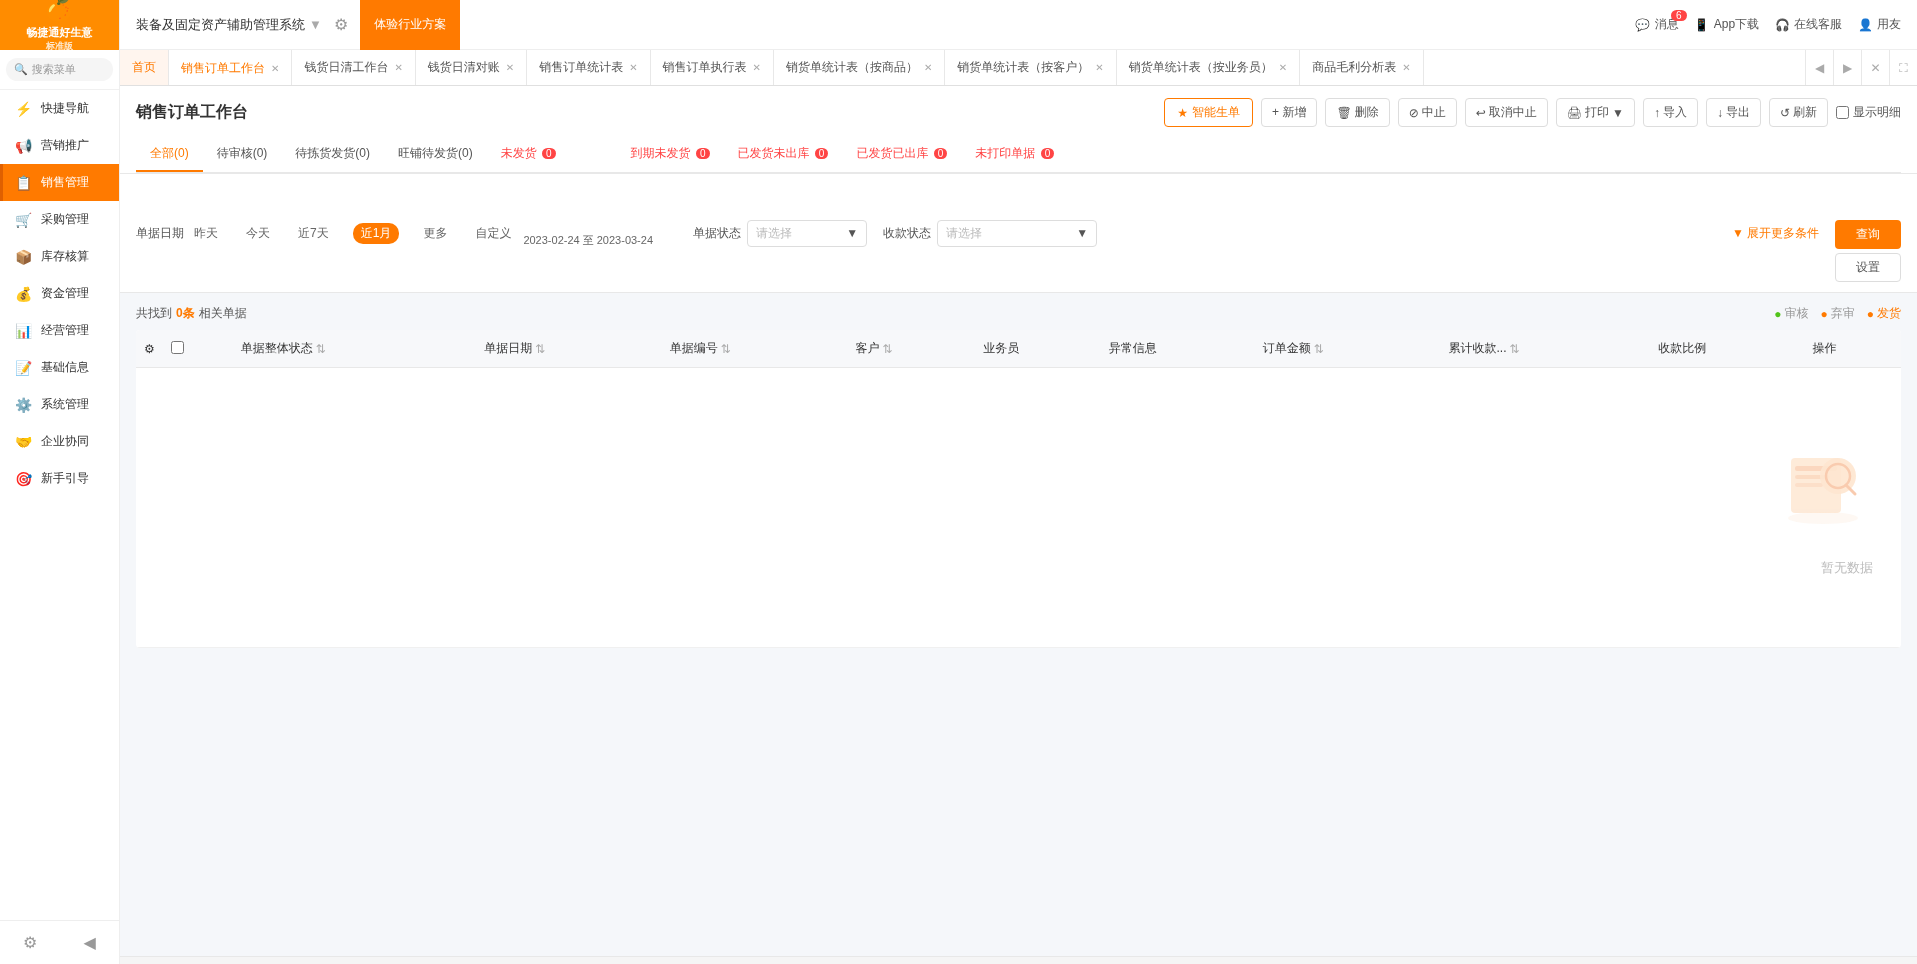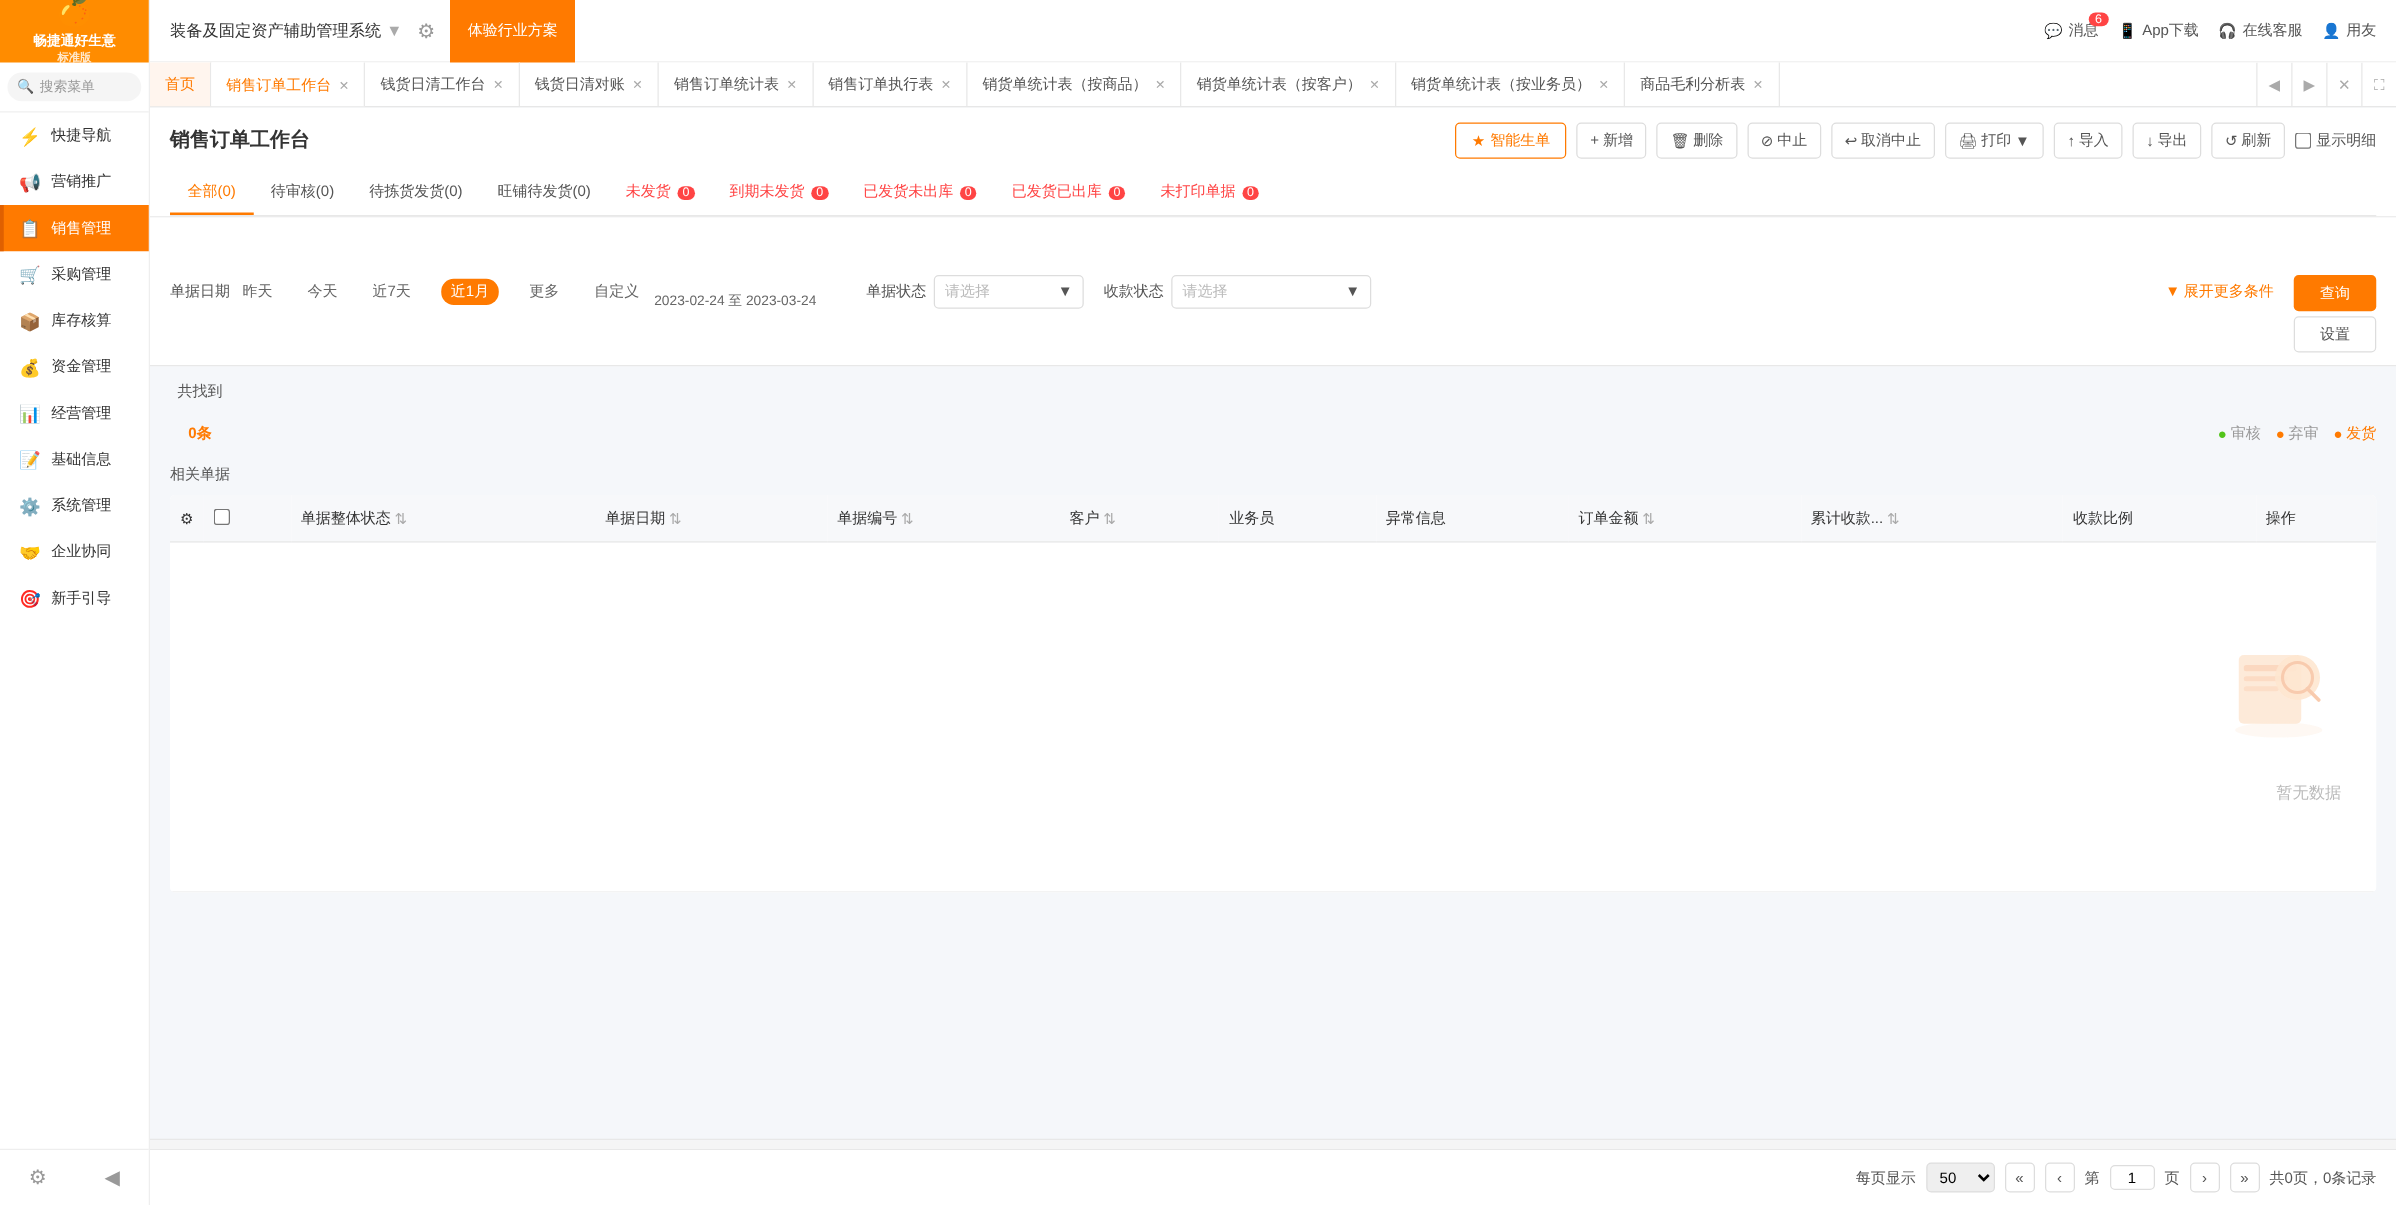--- a/index.html
+++ b/index.html
@@ -70,21 +70,21 @@
     .filter-select { border: 1px solid #ddd; border-radius: 4px; padding: 4px 8px; font-size: 12px; color: #555; background: #fff; cursor: pointer; min-width: 120px; display: flex; align-items: center; justify-content: space-between; }
     .filter-select-wide { min-width: 160px; }
     .expand-btn { color: #ff7a00; cursor: pointer; font-size: 12px; display: flex; align-items: center; gap: 3px; margin-left: auto; }
     .filter-right-actions { display: flex; flex-direction: column; gap: 4px; margin-left: auto; }
     .btn-query { background: #ff7a00; border: none; color: white; border-radius: 4px; padding: 6px 20px; cursor: pointer; font-size: 12px; margin-top: 36px; }
     .btn-setting { background: #fff; border: 1px solid #ddd; color: #555; border-radius: 4px; padding: 5px 20px; cursor: pointer; font-size: 12px; }
 
     
     .table-area { flex: 1; overflow: auto; padding: 12px 16px; }
     .table-summary { display: flex; align-items: center; justify-content: space-between; margin-bottom: 8px; font-size: 12px; color: #555; }
-    .table-summary-left { display: flex; align-items: center; gap: 16px; flex-direction: column; }
+    .table-summary-left { display: flex; align-items: center; gap: 4px; }
     .count-highlight { color: #ff7a00; font-weight: bold; }
     .table-summary-right { display: flex; gap: 12px; }
     .action-link { color: #ff7a00; cursor: pointer; display: flex; align-items: center; gap: 3px; }
     .action-link.gray { color: #999; }
 
     
     .data-table { width: 100%; border-collapse: collapse; background: #fff; border-radius: 4px; overflow: hidden; font-size: 12px; }
     .data-table thead { background: #f7f8fa; }
     .data-table th { padding: 10px 8px; text-align: left; color: #333; font-weight: 500; border-bottom: 1px solid #e8e8e8; white-space: nowrap; }
     .data-table td { padding: 10px 8px; border-bottom: 1px solid #f0f0f0; color: #555; }
@@ -317,21 +317,21 @@
           <span>待拣货发货(0)</span>
         </div>
         <div class="sub-tab">
           <span>旺铺待发货(0)</span>
         </div>
         <div class="sub-tab">
           <span style="color:#ff4444;">未发货</span>
           <span class="badge-red">0</span>
         </div>
         <div class="sub-tab">
-          <span style="color:#ff4444;">到期未发货</span>
+          <span style="color:#ff4444;margin-left:47px;">到期未发货</span>
           <span class="badge-red">0</span>
         </div>
         <div class="sub-tab">
           <span style="color:#ff4444;">已发货未出库</span>
           <span class="badge-red">0</span>
         </div>
         <div class="sub-tab">
           <span style="color:#ff4444;">已发货已出库</span>
           <span class="badge-red">0</span>
         </div>
@@ -491,31 +491,15 @@
             </td>
           </tr>
         </tbody>
       </table>
     </div>
 
     <div class="hscroll-bar">
       <div class="hscroll-inner"></div>
     </div>
 
-    <div class="pagination">
-      <span>每页显示</span>
-      <select class="page-size-select">
-        <option>50</option>
-        <option>100</option>
-        <option>200</option>
-      </select>
-      <div class="page-btn">«</div>
-      <div class="page-btn">‹</div>
-      <span>第</span>
-      <input class="page-input" type="text" value="1" style="">
-      <span>页</span>
-      <div class="page-btn">›</div>
-      <div class="page-btn">»</div>
-      <span>共0页，0条记录</span>
-    </div>
 
   </div>
 </div>
 
 </body></html>

